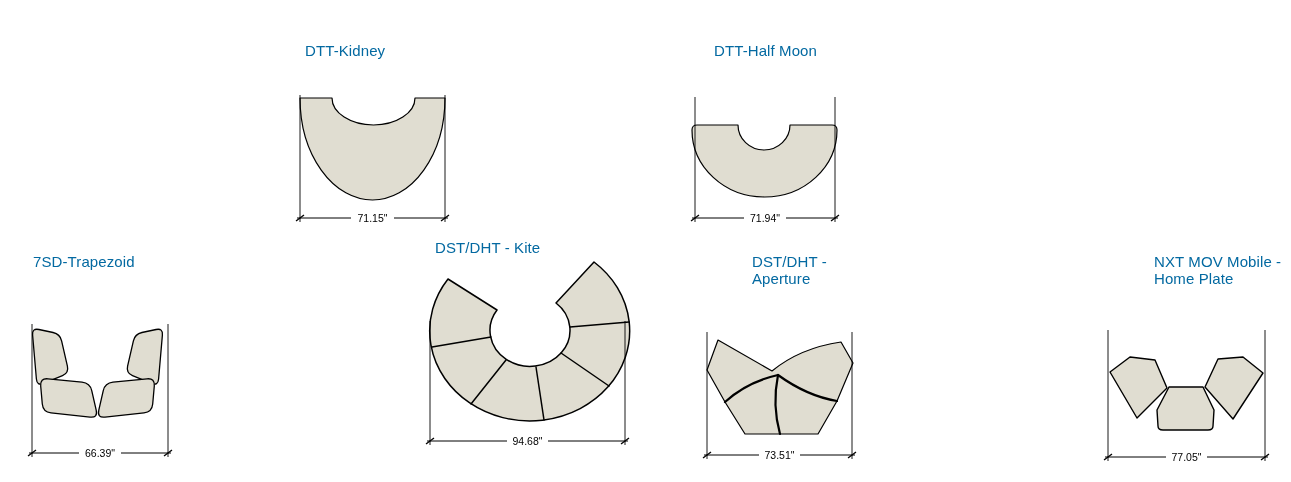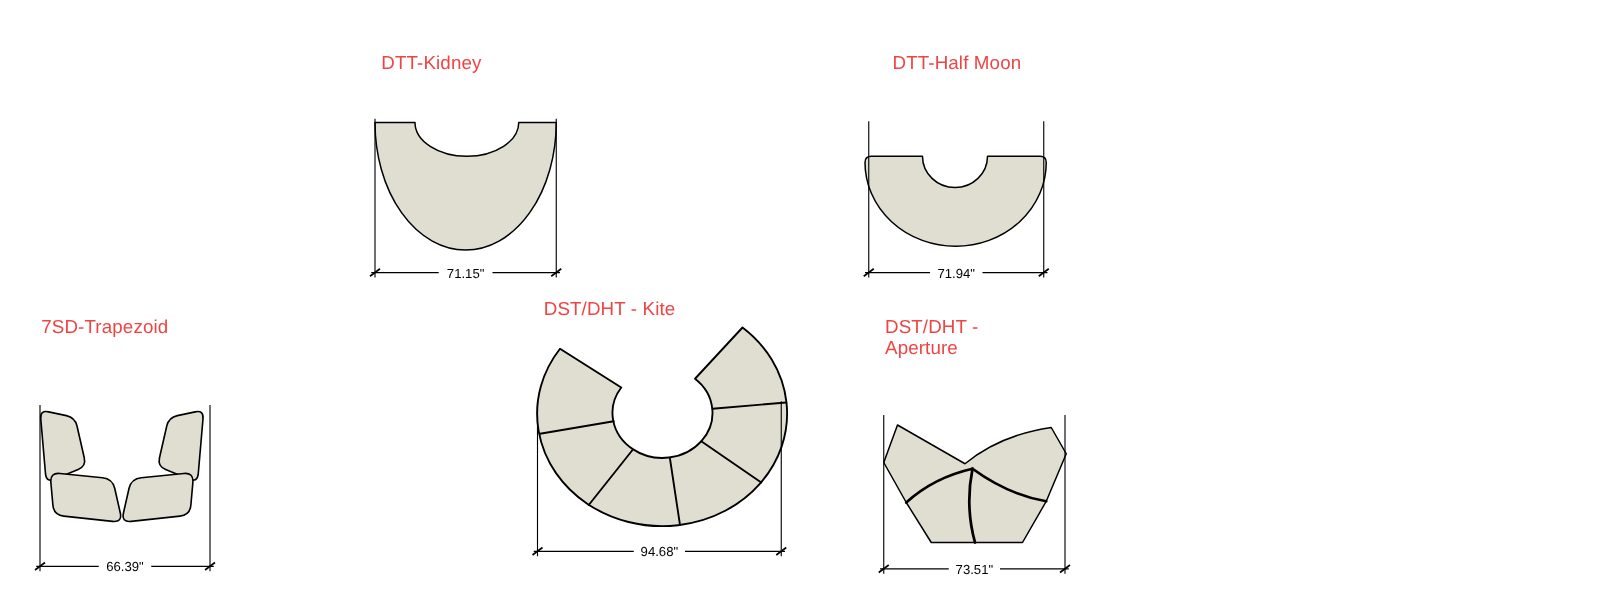--- a/index.html
+++ b/index.html
@@ -1,21 +1,21 @@
 <!DOCTYPE html>
 <html><head>
 <meta charset="utf-8">
 <style>
   html,body{margin:0;padding:0;background:#ffffff;}
   #sheet{position:relative;width:1291px;height:482px;background:#ffffff;overflow:hidden;
          font-family:"Liberation Sans",sans-serif;}
   .panel{position:absolute;}
-  .shape-label{position:absolute;font-size:15px;line-height:17px;color:#ef4444;
+  .shape-label{position:absolute;font-size:15px;line-height:17px;color:#0369a1;
                white-space:nowrap;letter-spacing:0.1px;}
-  .shape-label.wrap{white-space:normal;}
+  .shape-label.wrap{white-space:normal;margin-left:44px;}
   .panel svg{position:absolute;left:0;top:0;}
   .outline{fill:#e0ddd1;stroke:#000;stroke-linejoin:round;stroke-linecap:round;}
   .sw12{stroke-width:1.2px;} .sw13{stroke-width:1.3px;} .sw14{stroke-width:1.4px;}
   .sw15{stroke-width:1.5px;} .sw18{stroke-width:1.8px;}
   .divider{fill:none;stroke:#000;stroke-width:2.2px;stroke-linecap:round;}
   .divider-thin{fill:none;stroke:#000;stroke-width:1.5px;stroke-linecap:round;}
   .hole{fill:#fff;stroke:#000;stroke-width:1px;}
   .ext{stroke:#000;stroke-width:0.9px;}
   .dln{stroke:#000;stroke-width:1px;}
   .tick{stroke:#000;stroke-width:1.3px;}
@@ -117,14 +117,31 @@
         <line class="dln" x1="9" y1="205" x2="64" y2="205"></line>
         <line class="dln" x1="105" y1="205" x2="160" y2="205"></line>
         <line class="tick" x1="8" y1="208" x2="16" y2="202"></line>
         <line class="tick" x1="153" y1="208" x2="161" y2="202"></line>
         <text class="dim" x="84.5" y="209">73.51"</text>
       </g>
     </svg>
   </div>
 
 
+  <div class="panel" style="left:1090px;top:250px;width:200px;height:230px;">
+    <div class="shape-label wrap" style="left:20px;top:3px;width:148px;">NXT MOV Mobile - Home Plate</div>
+    <svg width="200" height="230" viewBox="0 0 200 230">
+      <path class="outline sw14" d="M20,122 L40,107 L65,110 L77,138 L47,168 Z"></path>
+      <path class="outline sw14" d="M79,137 L113,137 L124,160 L123,176 Q123,180 118,180 L73,180 Q68,180 68,176 L67,160 Z"></path>
+      <path class="outline sw14" d="M173,123 L153,107 L128,109 L115,137 L143,169 Z"></path>
+      <g>
+        <line class="ext" x1="18" y1="80" x2="18" y2="211"></line>
+        <line class="ext" x1="175" y1="80" x2="175" y2="211"></line>
+        <line class="dln" x1="15" y1="207" x2="76" y2="207"></line>
+        <line class="dln" x1="117" y1="207" x2="178" y2="207"></line>
+        <line class="tick" x1="14" y1="210" x2="22" y2="204"></line>
+        <line class="tick" x1="171" y1="210" x2="179" y2="204"></line>
+        <text class="dim" x="96.5" y="211">77.05"</text>
+      </g>
+    </svg>
+  </div>
 
 </div>
 
 </body></html>

